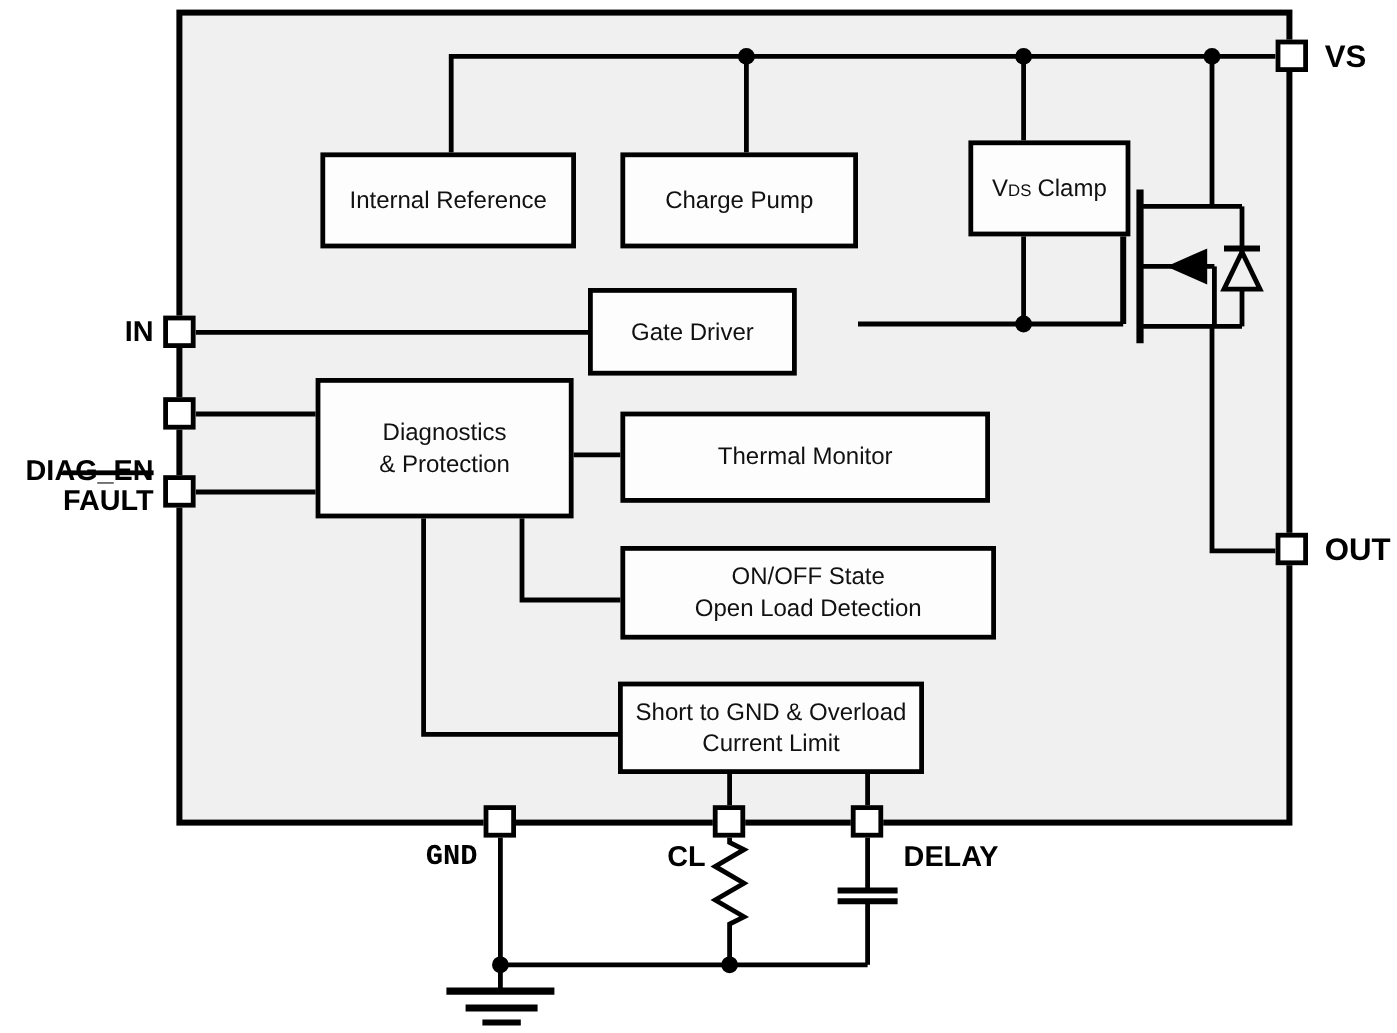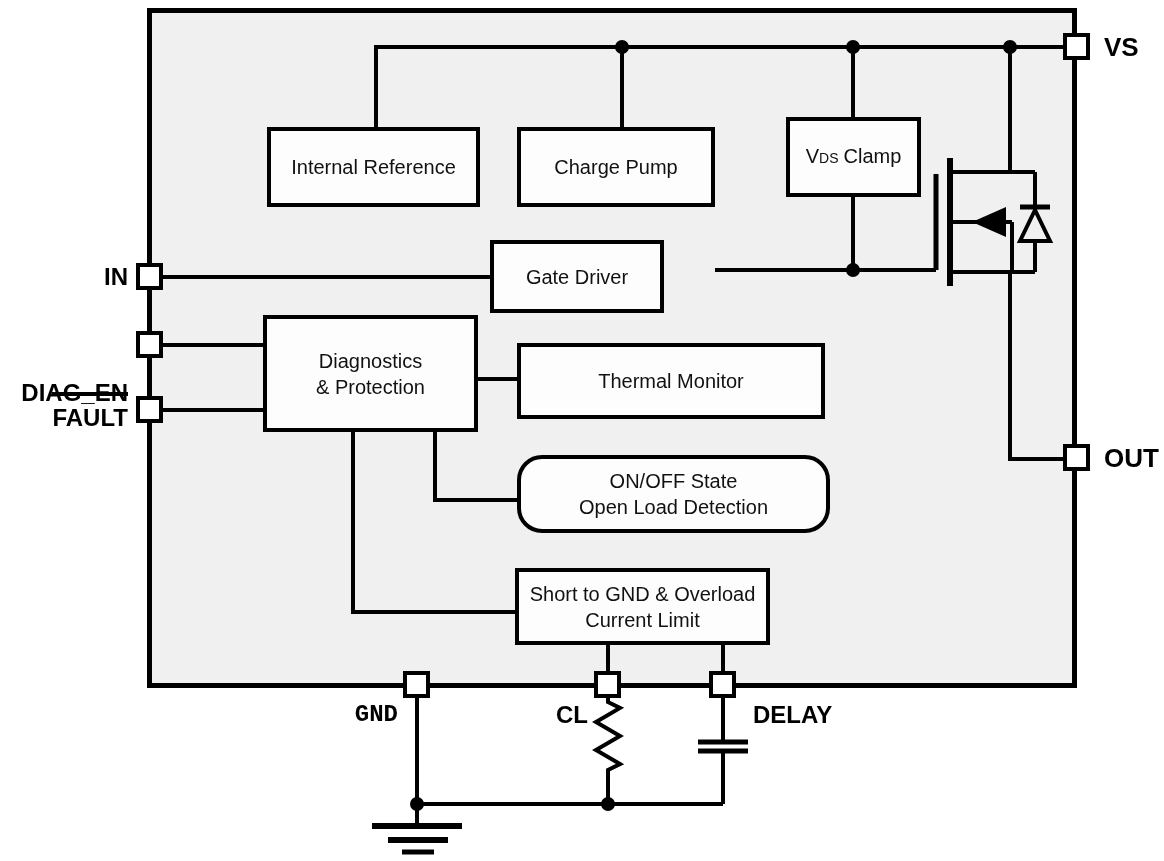--- a/index.html
+++ b/index.html
@@ -27,25 +27,25 @@
     border:4px solid #000;
     box-sizing:border-box;
     display:flex;flex-direction:column;
     align-items:center;justify-content:center;
     font-size:20px;line-height:26px;
     text-align:center;
     color:#111;
   }
   .b-internal-reference{left:267px;top:127px;width:213px;height:80px;}
   .b-charge-pump{left:517px;top:127px;width:198px;height:80px;}
-  .b-vds-clamp{left:786px;top:117px;width:135px;height:80px;}
+  .b-vds-clamp{left:807px;top:117px;width:135px;height:80px;}
   .b-gate-driver{left:490px;top:240px;width:174px;height:73px;}
   .b-diagnostics{left:263px;top:315px;width:215px;height:117px;}
   .b-thermal-monitor{left:517px;top:343px;width:308px;height:76px;}
-  .b-open-load{left:517px;top:455px;width:313px;height:78px;border-radius:25px;}
+  .b-open-load{left:517px;top:455px;width:313px;height:78px;}
   .b-short-gnd{left:515px;top:568px;width:255px;height:77px;}
   .vds-sub{font-size:14px;}
   .vds-rest{margin-left:5px;}
   
   .pin{
     position:absolute;
     width:27px;height:27px;
     box-sizing:border-box;
     background:#ffffff;
     border:4px solid #000;

